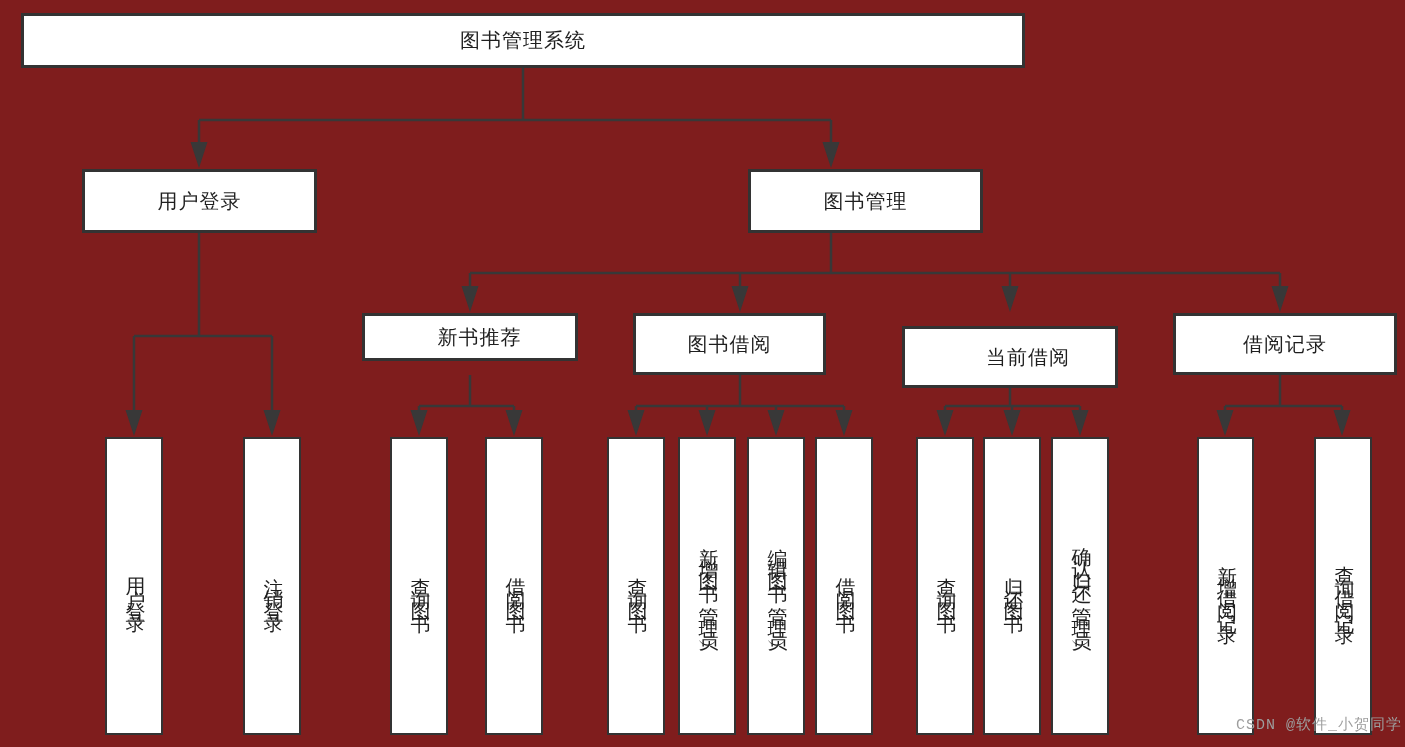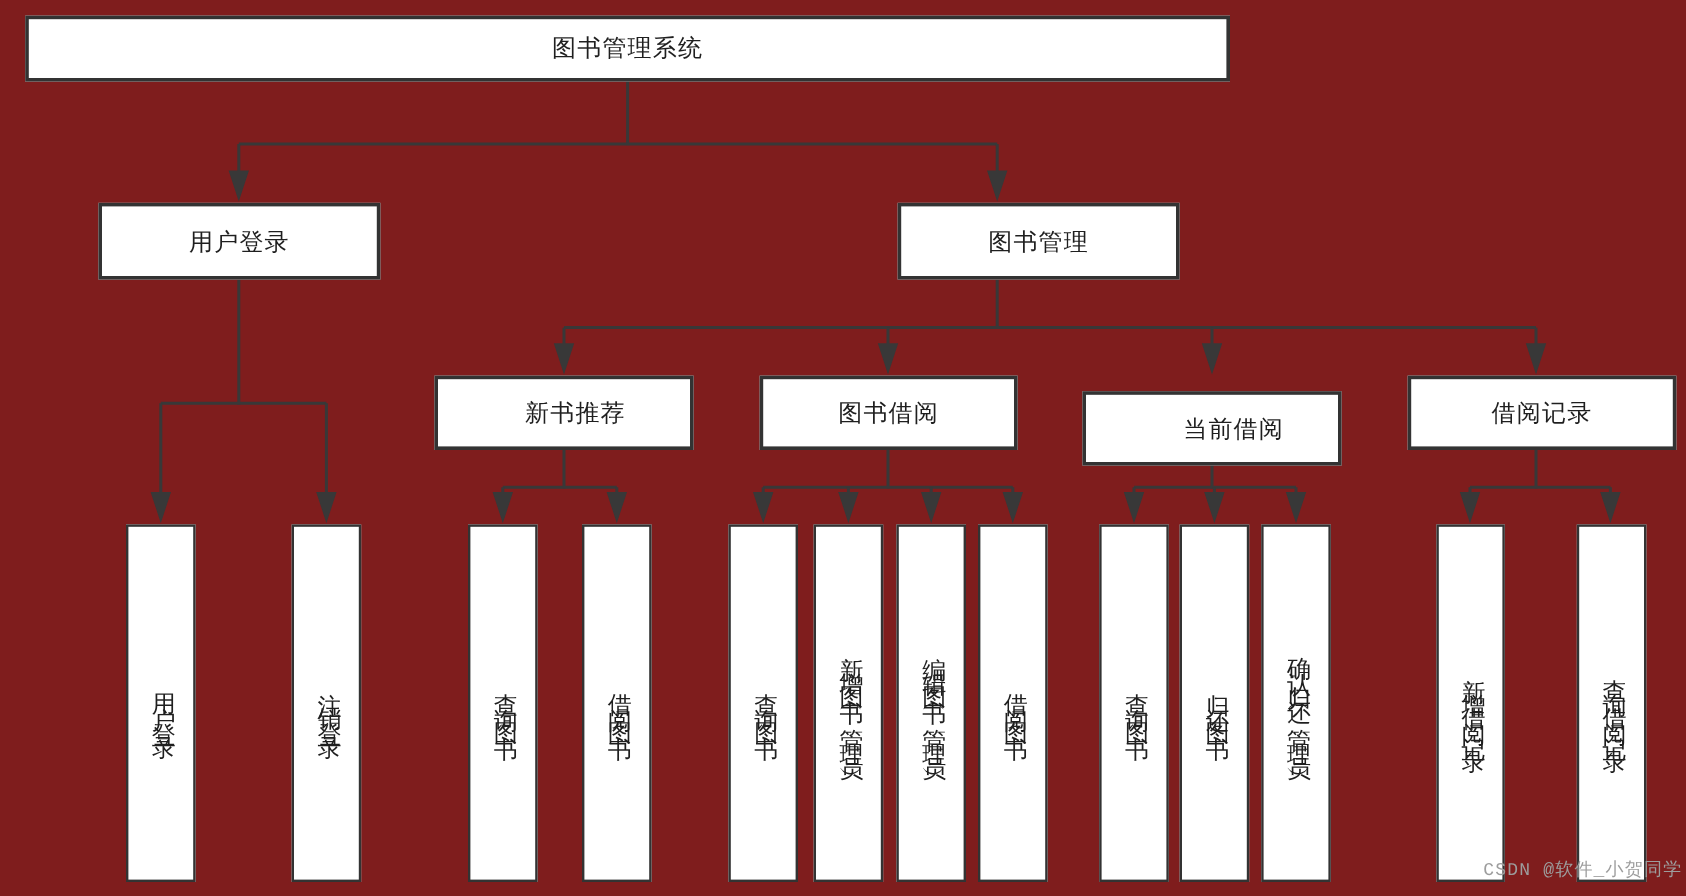--- a/index.html
+++ b/index.html
@@ -128,22 +128,22 @@
       <polygon points="1216.5,410 1233.5,410 1225,436"></polygon>
       <polygon points="1333.5,410 1350.5,410 1342,436"></polygon>
     </g>
   </svg>
 
   <div class="node h-node" style="left:21px; top:13px; width:1004px; height:55px;">图书管理系统</div>
 
   <div class="node h-node" style="left:82px; top:169px; width:235px; height:64px;">用户登录</div>
   <div class="node h-node" style="left:712px; top:169px; width:235px; height:64px;margin-left:36px;">图书管理</div>
 
-  <div class="node h-node" style="left:362px; top:313px; width:216px; height:62px;padding-left:19px;">新书推荐</div>
-  <div class="node h-node" style="left:633px; top:313px; width:215px; height:62px;">图书借阅</div>
+  <div class="node h-node" style="left:362px; top:313px; width:216px; height:48px;padding-left:19px;">新书推荐</div>
+  <div class="node h-node" style="left:633px; top:313px; width:193px; height:62px;">图书借阅</div>
   <div class="node h-node" style="left:902px; top:326px; width:216px; height:62px;padding-left:36px;">当前借阅</div>
   <div class="node h-node" style="left:1173px; top:313px; width:224px; height:62px;">借阅记录</div>
 
   <div class="node v-node" style="left:105px;">用户登录</div>
   <div class="node v-node" style="left:243px;">注销登录</div>
 
   <div class="node v-node" style="left:390px;">查询图书</div>
   <div class="node v-node" style="left:485px;">借阅图书</div>
 
   <div class="node v-node" style="left:607px;">查询图书</div>

